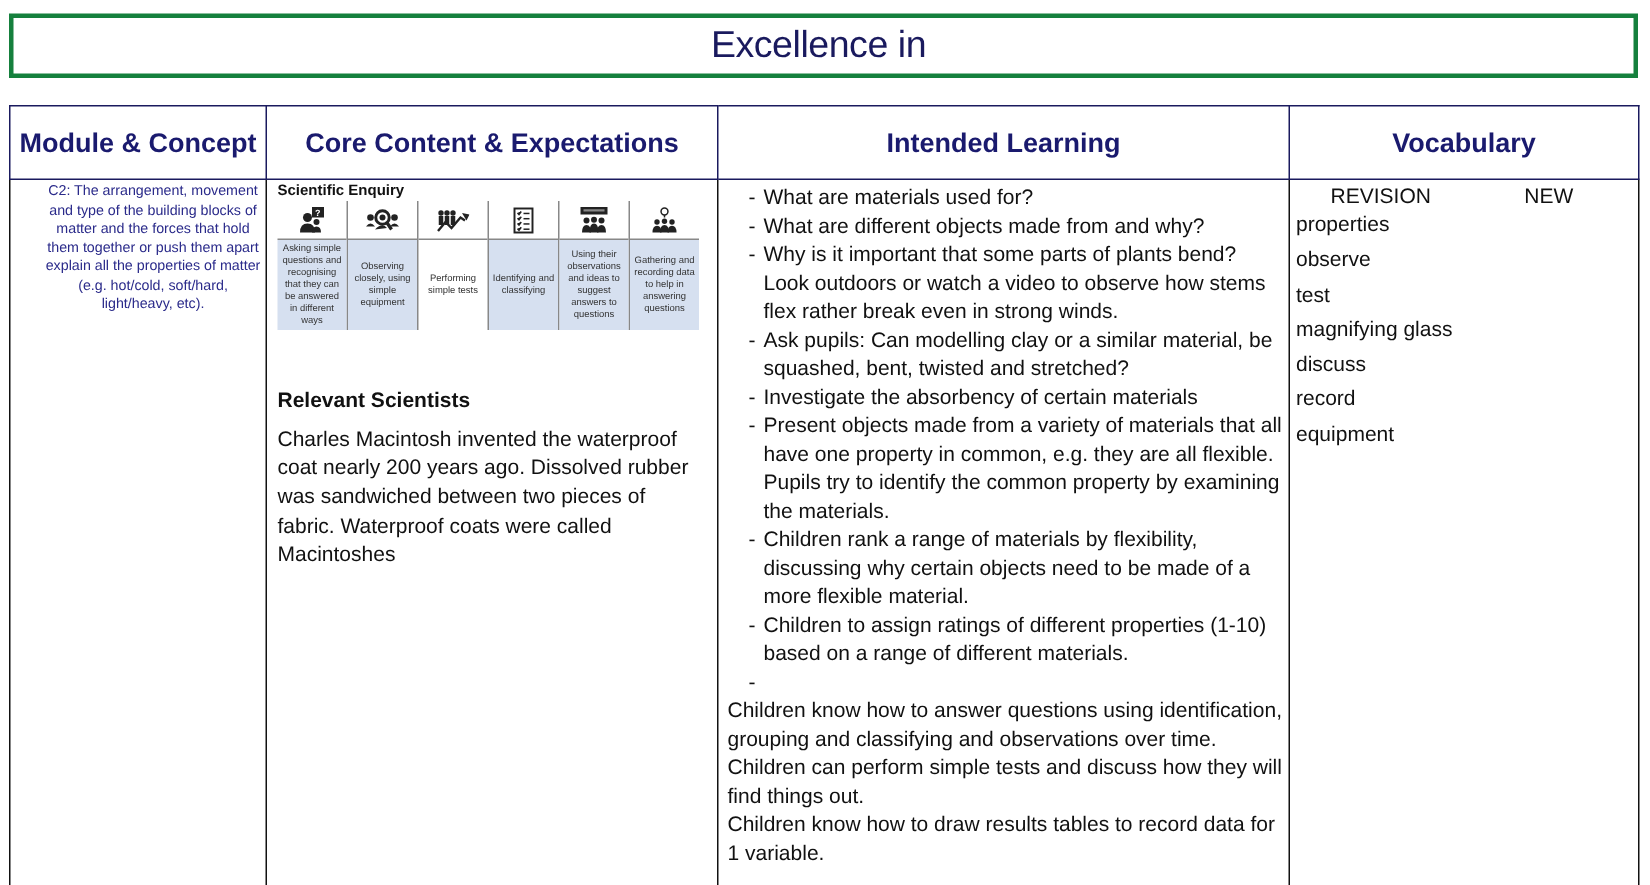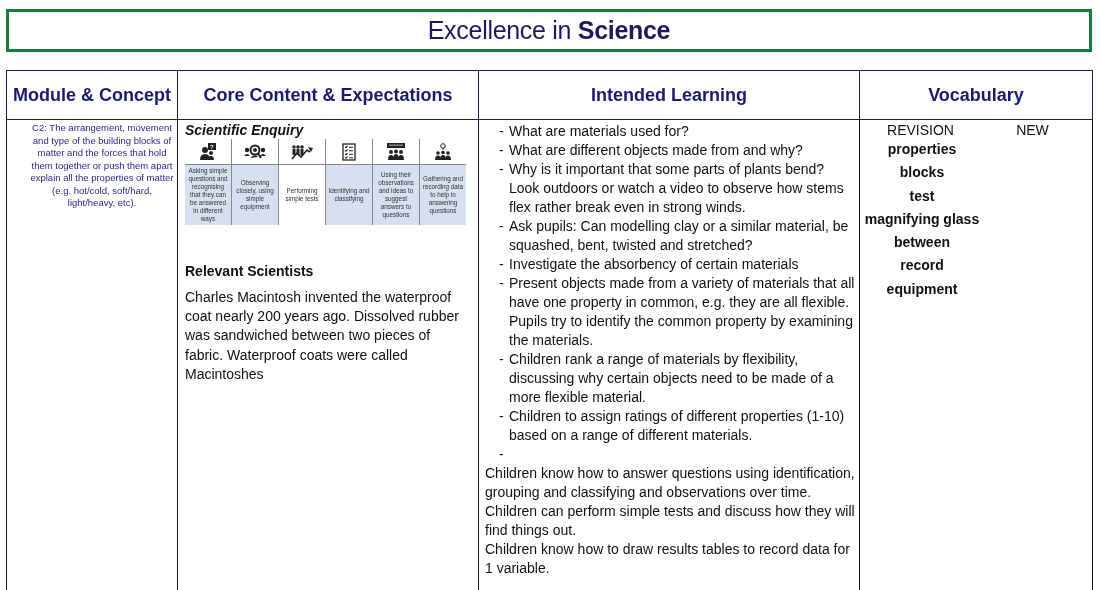--- a/index.html
+++ b/index.html
@@ -25,21 +25,21 @@
   }
   table.plan td { height: 476px; }
 
   .module-text {
     font-size: 9.5px; color: #2a2a8a; text-align: center; line-height: 12.5px;
     padding: 2px 3px 0 3px;
     margin-left: 20px;
   }
 
   .core { padding: 2px 6px 0 7px; }
-  .se-title { font-size: 14px; font-weight: bold; margin-bottom: 1px; font-style: italic; }
+  .se-title { font-size: 10px; font-weight: bold; margin-bottom: 1px; }
   .enquiry { display: flex; width: 281px; }
   .enq-col { flex: 1; border-right: 1px solid #888; display: flex; flex-direction: column; }
   .enq-col:last-child { border-right: none; }
   .enq-icon { height: 26px; display: flex; align-items: center; justify-content: center; border-bottom: 1px solid #888; }
   .enq-label {
     height: 60px; font-size: 6.3px; color: #333; text-align: center; line-height: 8px;
     display: flex; align-items: center; justify-content: center; padding: 0 2px;
   }
   .enq-label.shaded { background: #d6e0f0; }
   .sci-title { font-size: 14px; font-weight: bold; margin-top: 38px; margin-bottom: 9px; }
@@ -49,29 +49,28 @@
   .learning ul { list-style: none; }
   .learning li { padding-left: 22px; text-indent: -10px; position: relative; }
   .learning li .dash { display: inline-block; width: 10px; text-indent: 0; }
   .learning .summary p { margin: 0; }
 
   .vocab { padding: 2px 4px 0 4px; font-size: 14px; }
   .vocab-head { display: flex; }
   .vocab-head span { text-align: center; }
   .vocab-head .rev { width: 116px; }
   .vocab-head .new { width: 114px; margin-left: 0; }
-  .vocab-list { width: 116px; text-align: center; font-weight: bold; margin-top: 0px; }
+  .vocab-list { width: 116px; text-align: left; font-weight: normal; margin-top: 0px; }
   .vocab-list div { line-height: 23.3px; }
 </style>
 </head>
 <body>
 
 <div class="title-box">
   <span style="white-space:pre">Excellence in </span>
-    <b>Science</b>
 </div>
 
 <table class="plan">
   <colgroup>
     <col style="width:171px">
       <col style="width:301px">
       <col style="width:381px">
       <col style="width:233px">
   </colgroup>
   <thead>
@@ -208,24 +207,24 @@
         </div>
       </td>
       <td>
         <div class="vocab">
           <div class="vocab-head">
             <span class="rev">REVISION</span>
             <span class="new">NEW</span>
           </div>
           <div class="vocab-list">
             <div>properties</div>
-            <div>blocks</div>
+            <div>observe</div>
             <div>test</div>
             <div>magnifying glass</div>
-            <div>between</div>
+            <div>discuss</div>
             <div>record</div>
             <div>equipment</div>
           </div>
         </div>
       </td>
     </tr>
   </tbody>
 </table>
 
 </body></html>

